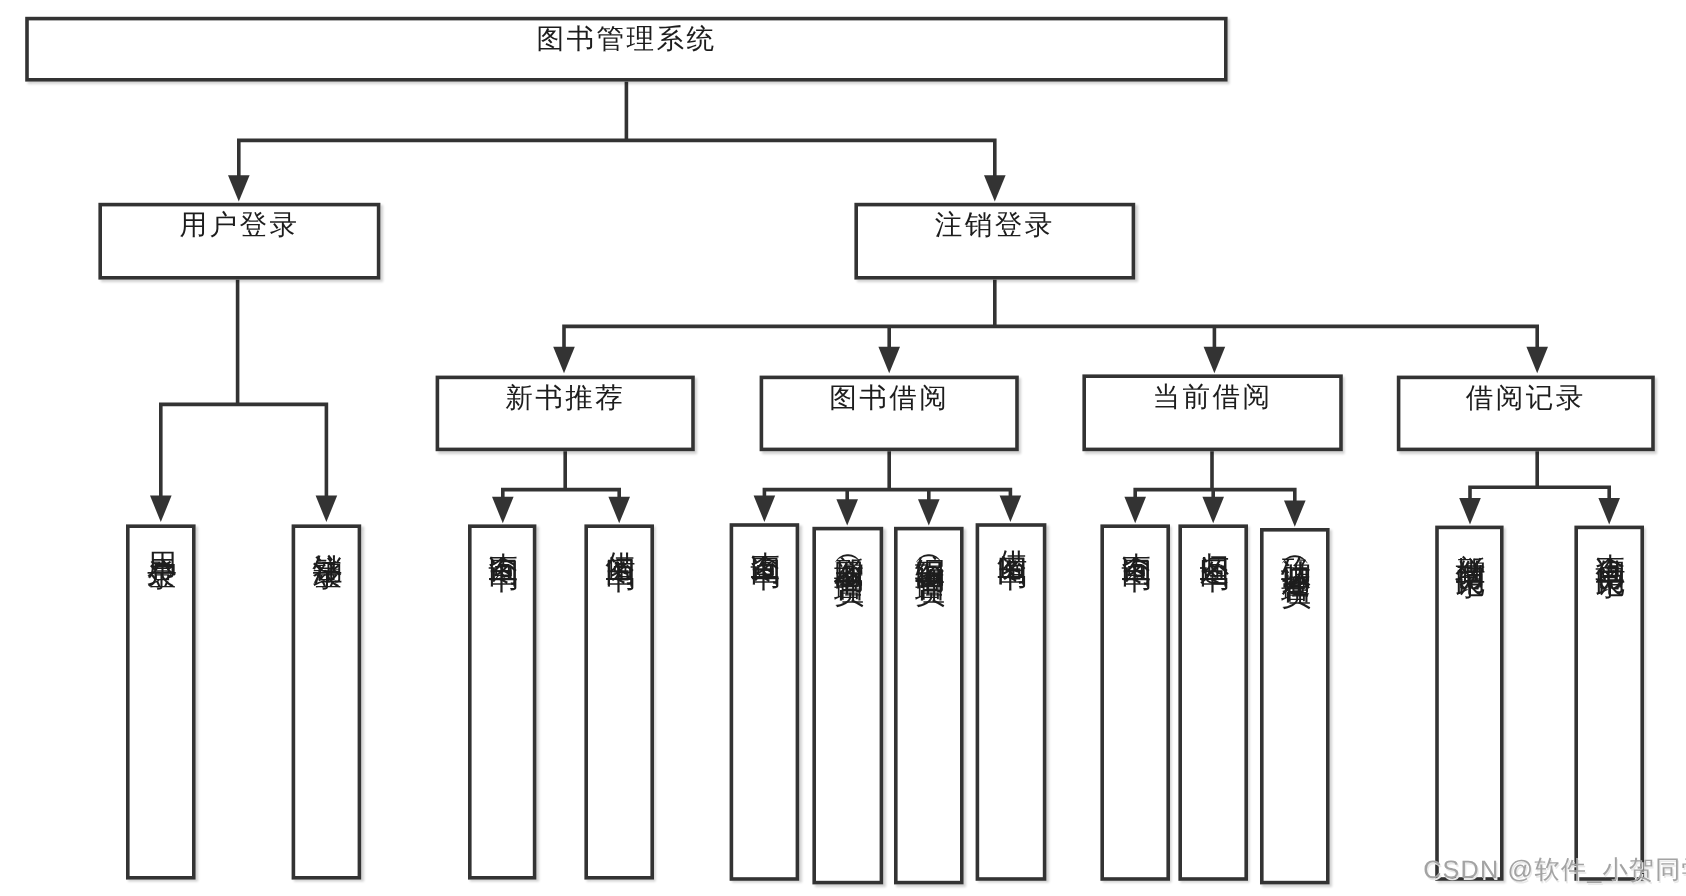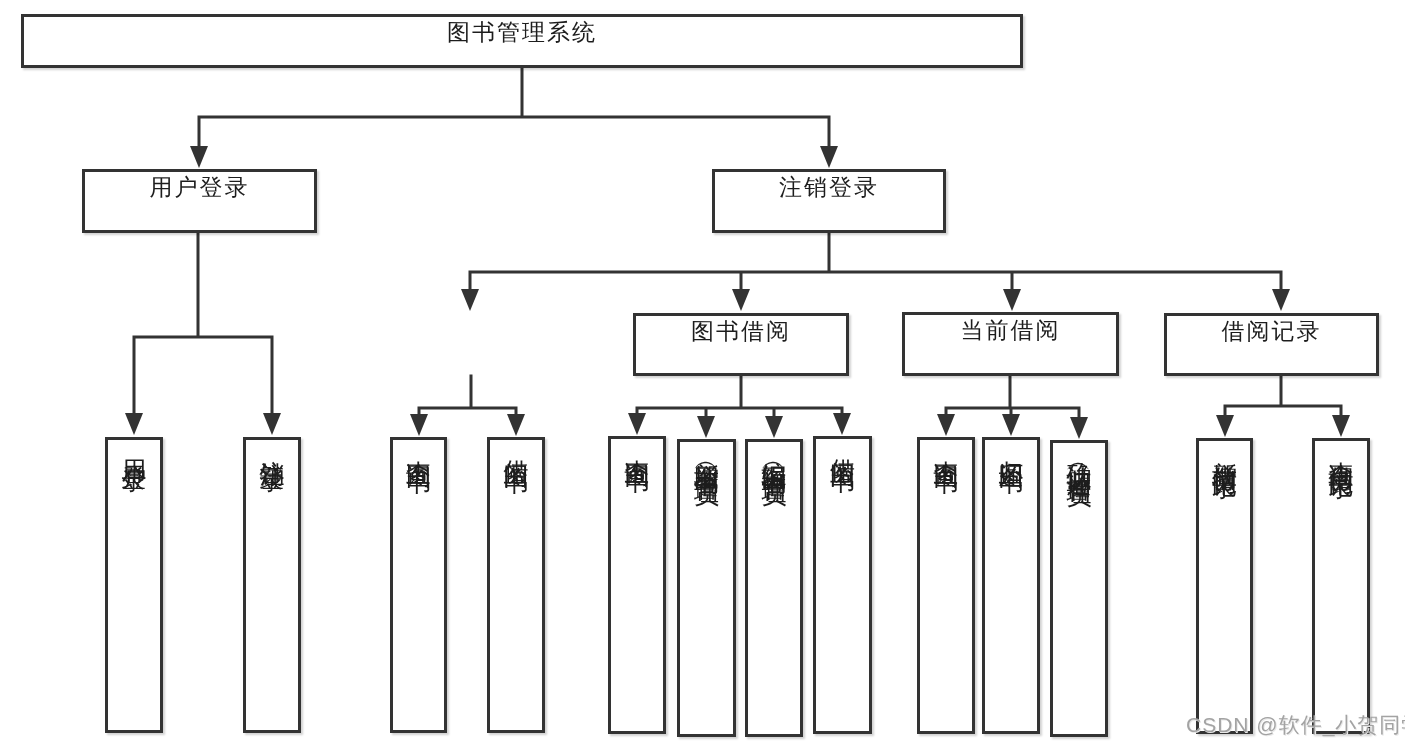--- a/index.html
+++ b/index.html
@@ -84,20 +84,23 @@
     <span>图书管理系统</span>
   </div>
 
   <div class="node hnode" style="left:82px;top:169px;width:235px;height:64px">
     <span>用户登录</span>
   </div>
   <div class="node hnode" style="left:712px;top:169px;width:234px;height:64px">
     <span>注销登录</span>
   </div>
 
+  <div class="node hnode" style="left:363px;top:313px;width:216px;height:63px">
+    <span>新书推荐</span>
+  </div>
   <div class="node hnode" style="left:633px;top:313px;width:216px;height:63px">
     <span>图书借阅</span>
   </div>
   <div class="node hnode" style="left:902px;top:312px;width:217px;height:64px">
     <span>当前借阅</span>
   </div>
   <div class="node hnode" style="left:1164px;top:313px;width:215px;height:63px">
     <span>借阅记录</span>
   </div>
 

